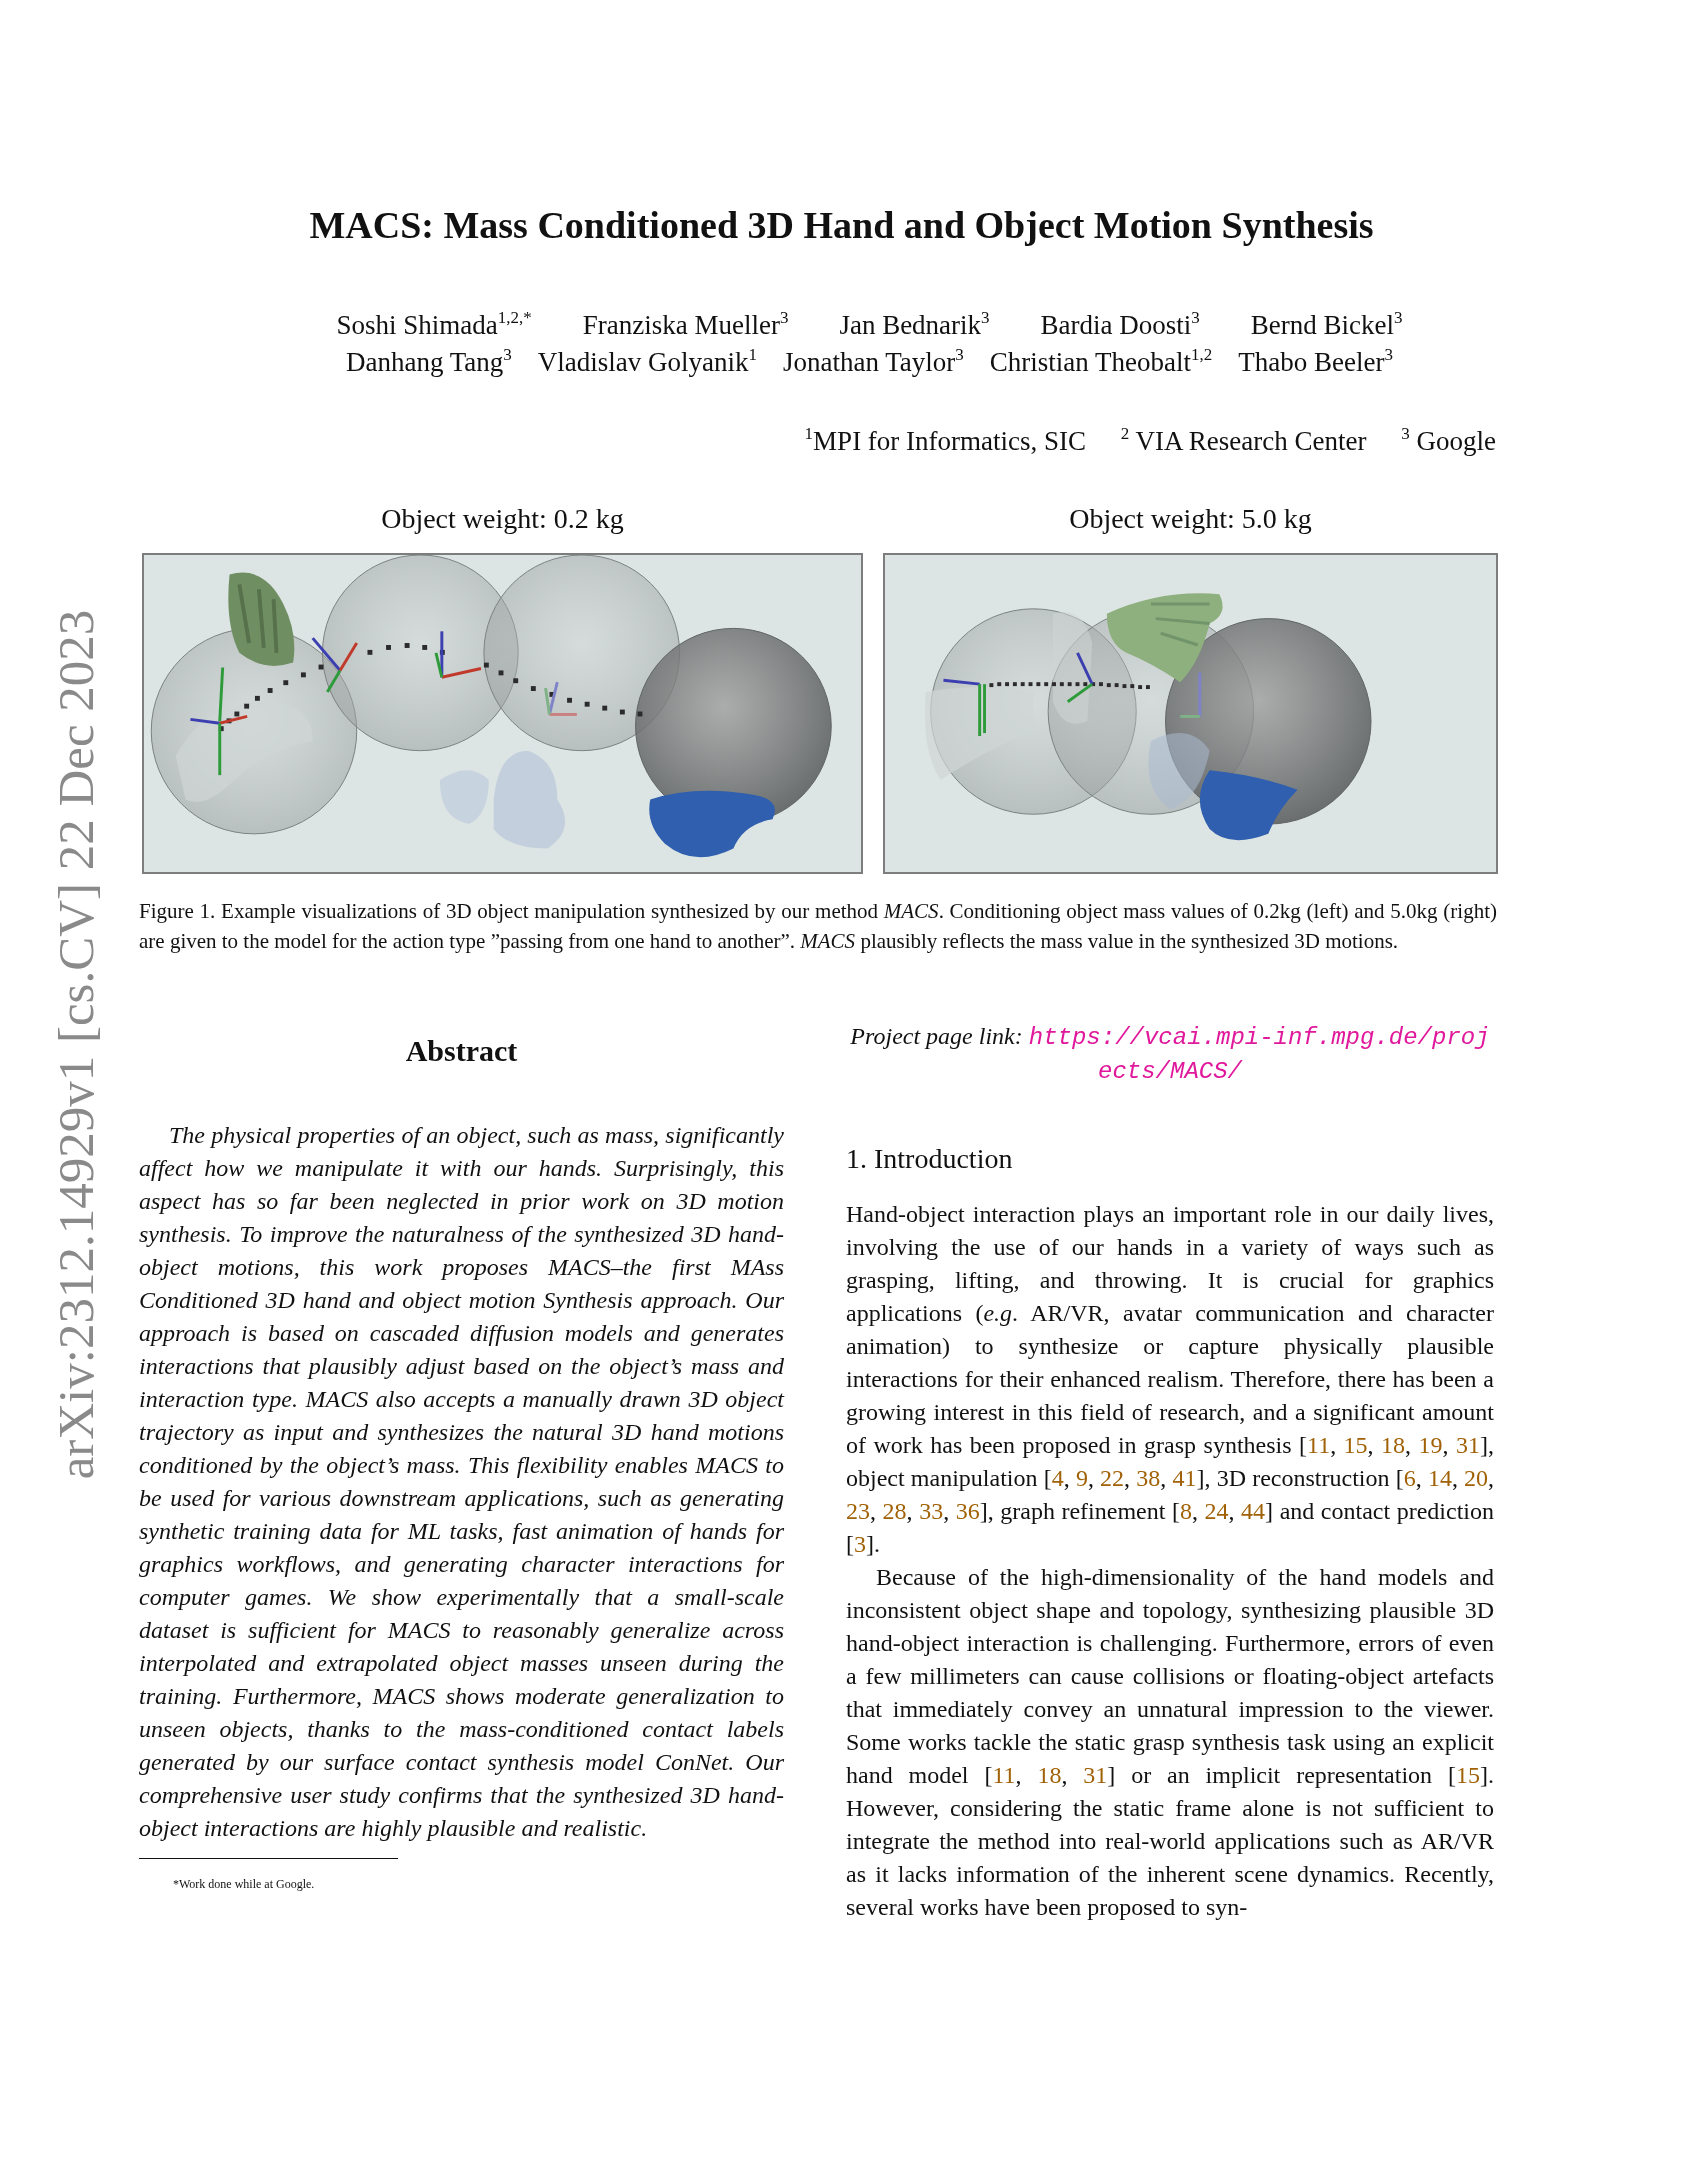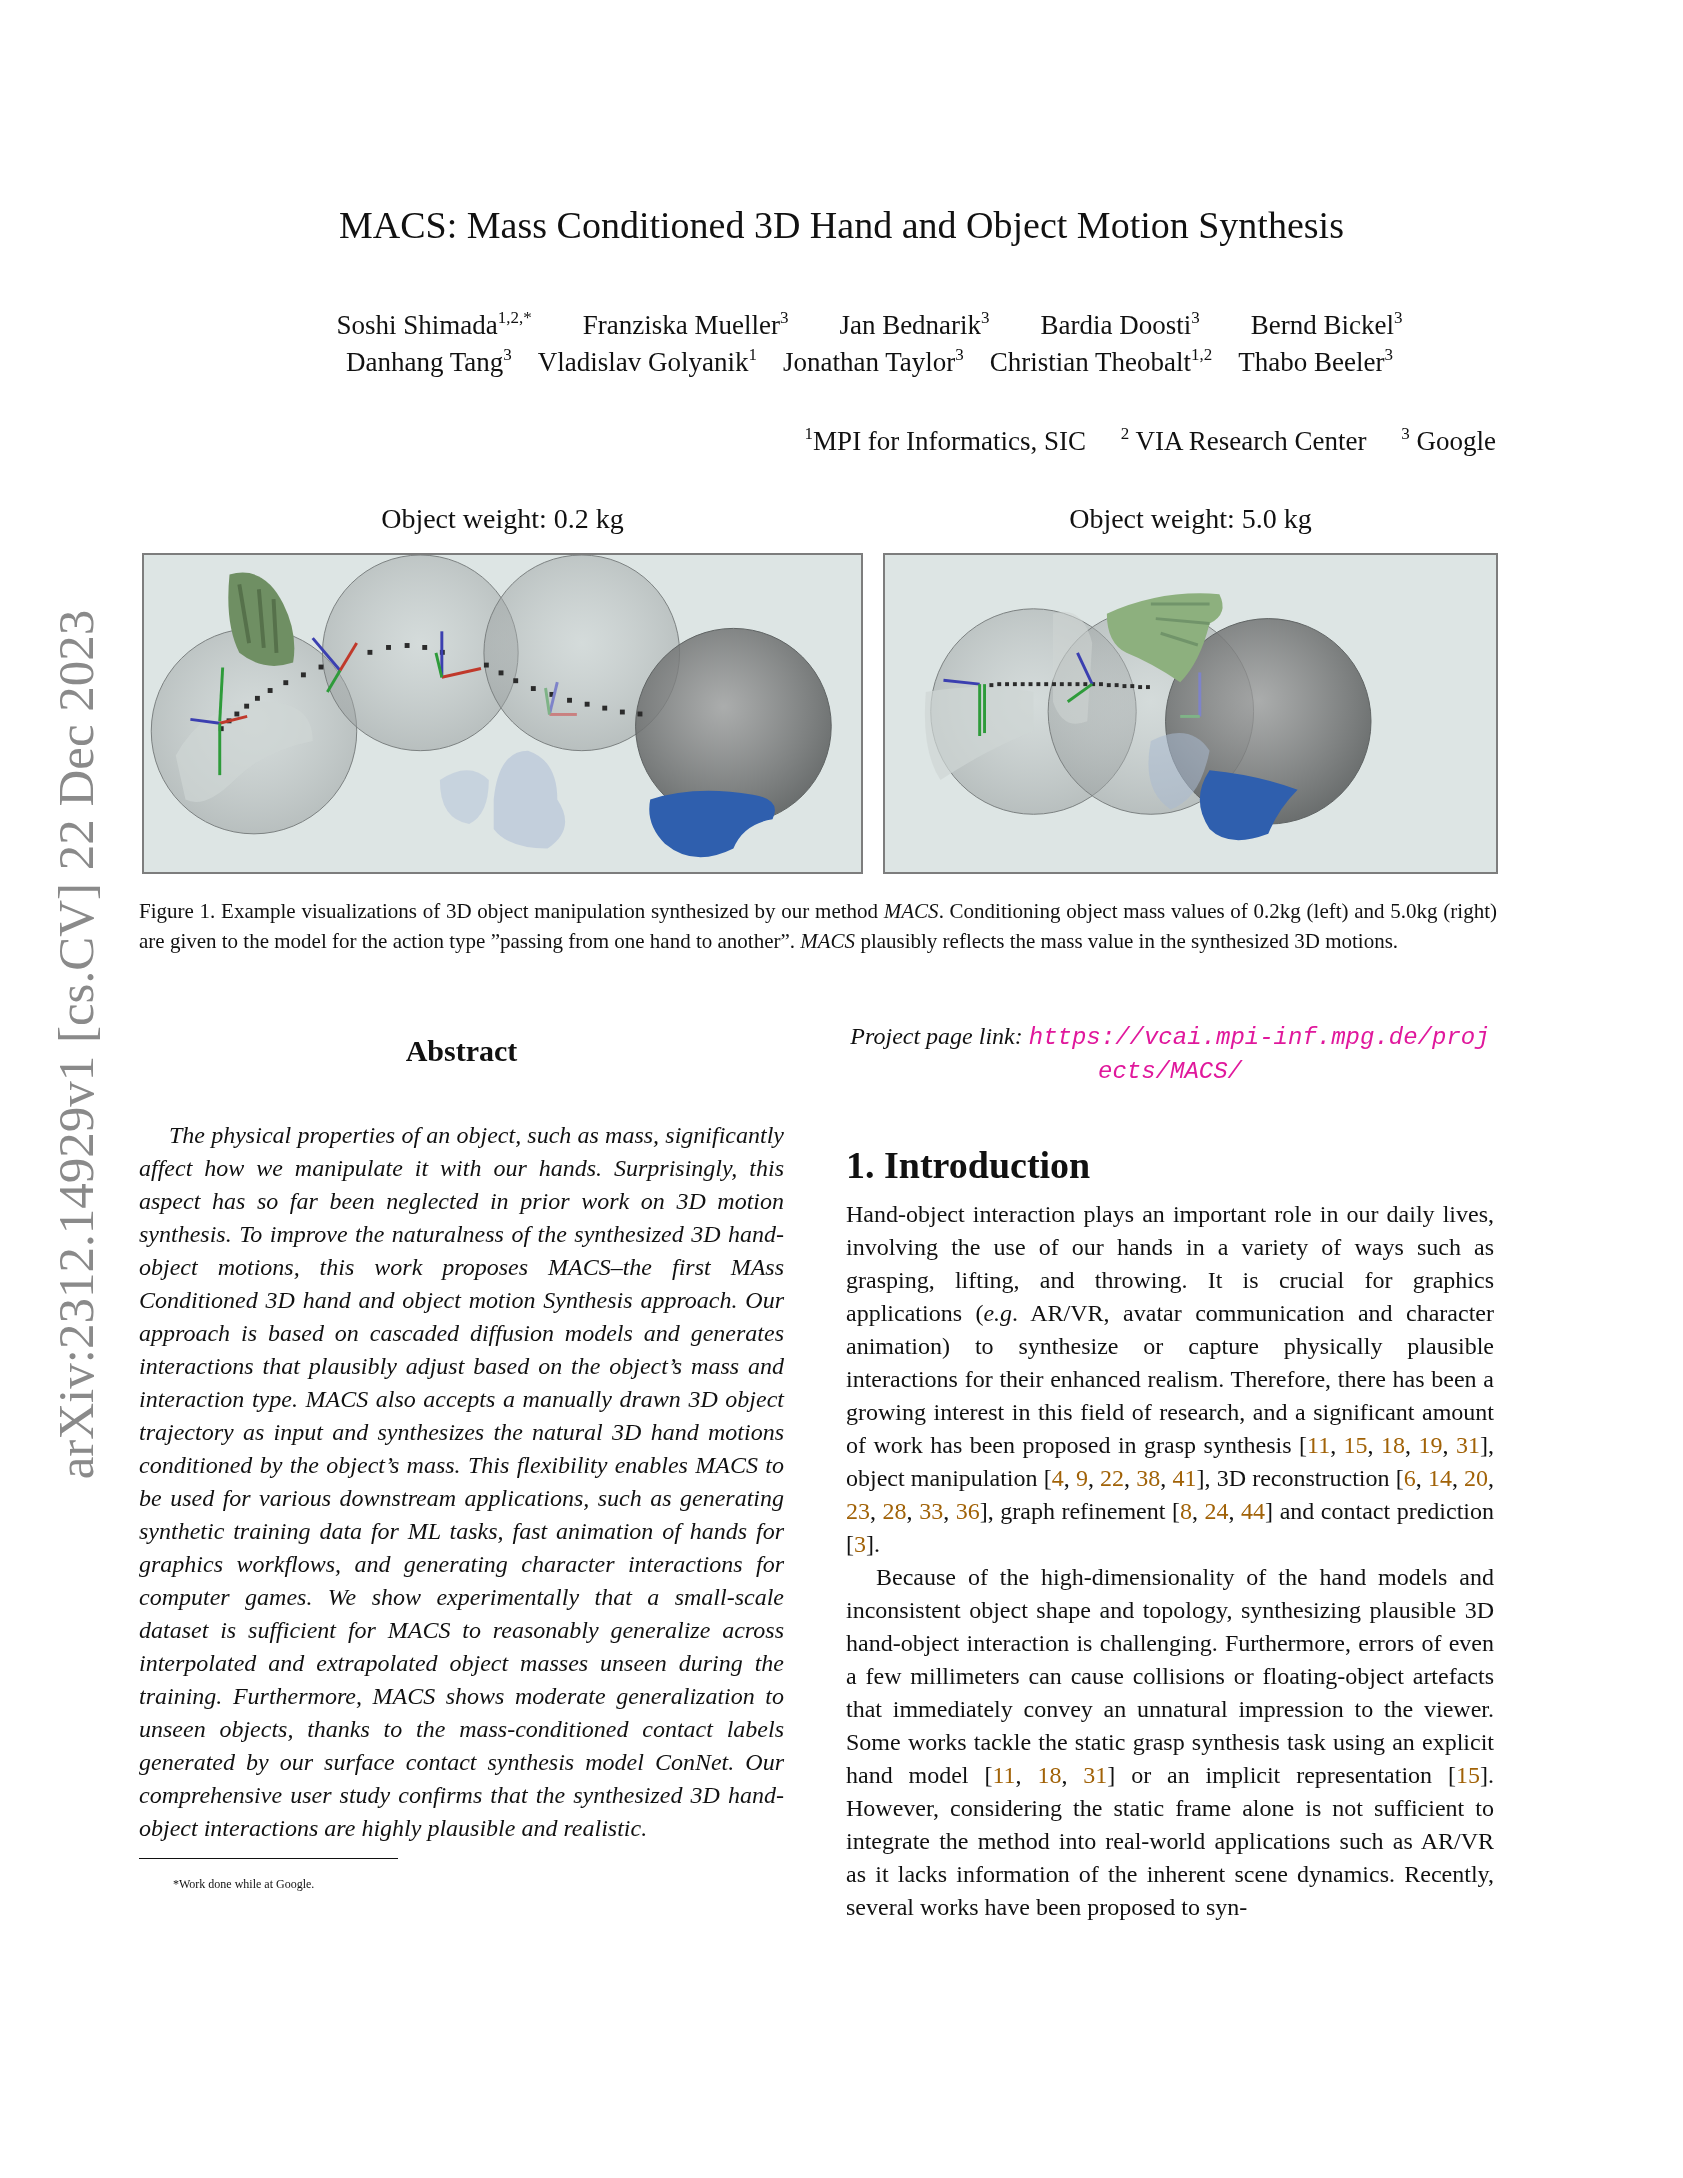--- a/index.html
+++ b/index.html
@@ -1,39 +1,39 @@
 <!DOCTYPE html>
 <html><head>
 <meta charset="utf-8">
 <style>
   html, body { margin:0; padding:0; background:#ffffff; }
   body { width:1683px; height:2178px; position:relative; overflow:hidden;
          font-family:"Liberation Serif", "DejaVu Serif", serif; color:#111; }
   .abs { position:absolute; }
-  .title { left:0; width:1683px; top:203px; text-align:center; font-weight:normal; font-size:38px; }
+  .title { left:0; width:1683px; top:203px; text-align:center; font-weight:bold; font-size:38px; }
   .authors { left:4px; width:1683px; text-align:center; font-size:27px; white-space:nowrap;margin-left:24px; }
   .authors .au { display:inline-block; }
   .authors sup, .affil sup { font-size:17px; vertical-align:11px; line-height:0; }
   .affil { left:17px; width:1493px; top:426px; text-align:right; font-size:27px; white-space:nowrap; }
   .affil .af { display:inline-block; margin:0 14px; }
   .fig-label { font-size:28px; top:503px; white-space:nowrap; text-align:center; }
   .panel { background:#dde5e4; border:2px solid #7d7d7d; box-sizing:border-box; overflow:hidden; }
   .panel svg { display:block; width:100%; height:100%; }
   .caption { left:139px; width:1358px; top:896px; font-size:21px; line-height:30px; text-align:justify; }
   .caption i { font-style:italic; }
   .col-left { left:139px; width:645px; }
   .col-right { left:846px; width:648px; }
   .abstract-h { top:1034px; text-align:center; font-weight:bold; font-size:30px; }
   .abstract-body { top:1119px; font-style:italic; font-size:24px; line-height:33px; text-align:justify; text-indent:30px; }
   .footrule { left:139px; top:1858px; width:259px; height:0; border-top:1.5px solid #111; }
   .footnote { left:173px; top:1863px; font-size:12px;margin-top:14px; }
   .link-block { top:1020px; font-size:24px; line-height:33px;text-align:center; }
   .link-block .lbl { font-style:italic; }
   .link-block .url { font-family:"Liberation Mono", "DejaVu Sans Mono", monospace; color:#e0189c; font-style:italic; font-size:24px; }
-  .intro-h { top:1143px; font-weight:bold; font-size:38px; }
+  .intro-h { top:1143px; font-weight:normal; font-size:28px; }
   .intro-body { top:1198px; font-size:24px; line-height:33px; text-align:justify; }
   .intro-body p { margin:0; }
   .intro-body p + p { text-indent:30px; }
   .cite { color:#a16207; }
   .arxiv { left:-394px; top:1015px; width:941px; height:59px; transform:rotate(-90deg); transform-origin:center center;
            font-family:"Liberation Serif", "DejaVu Serif", serif; font-size:51px; color:#8a8a8a; white-space:nowrap; text-align:center; line-height:59px; }
 </style>
 </head>
 <body>
 

